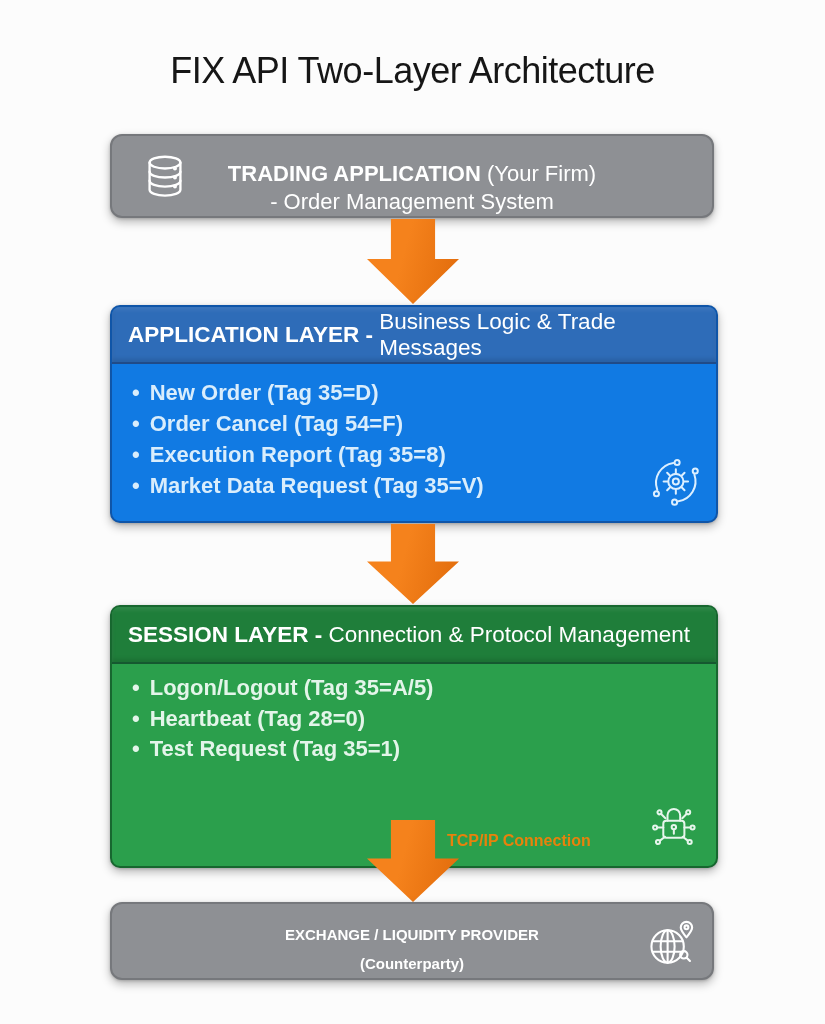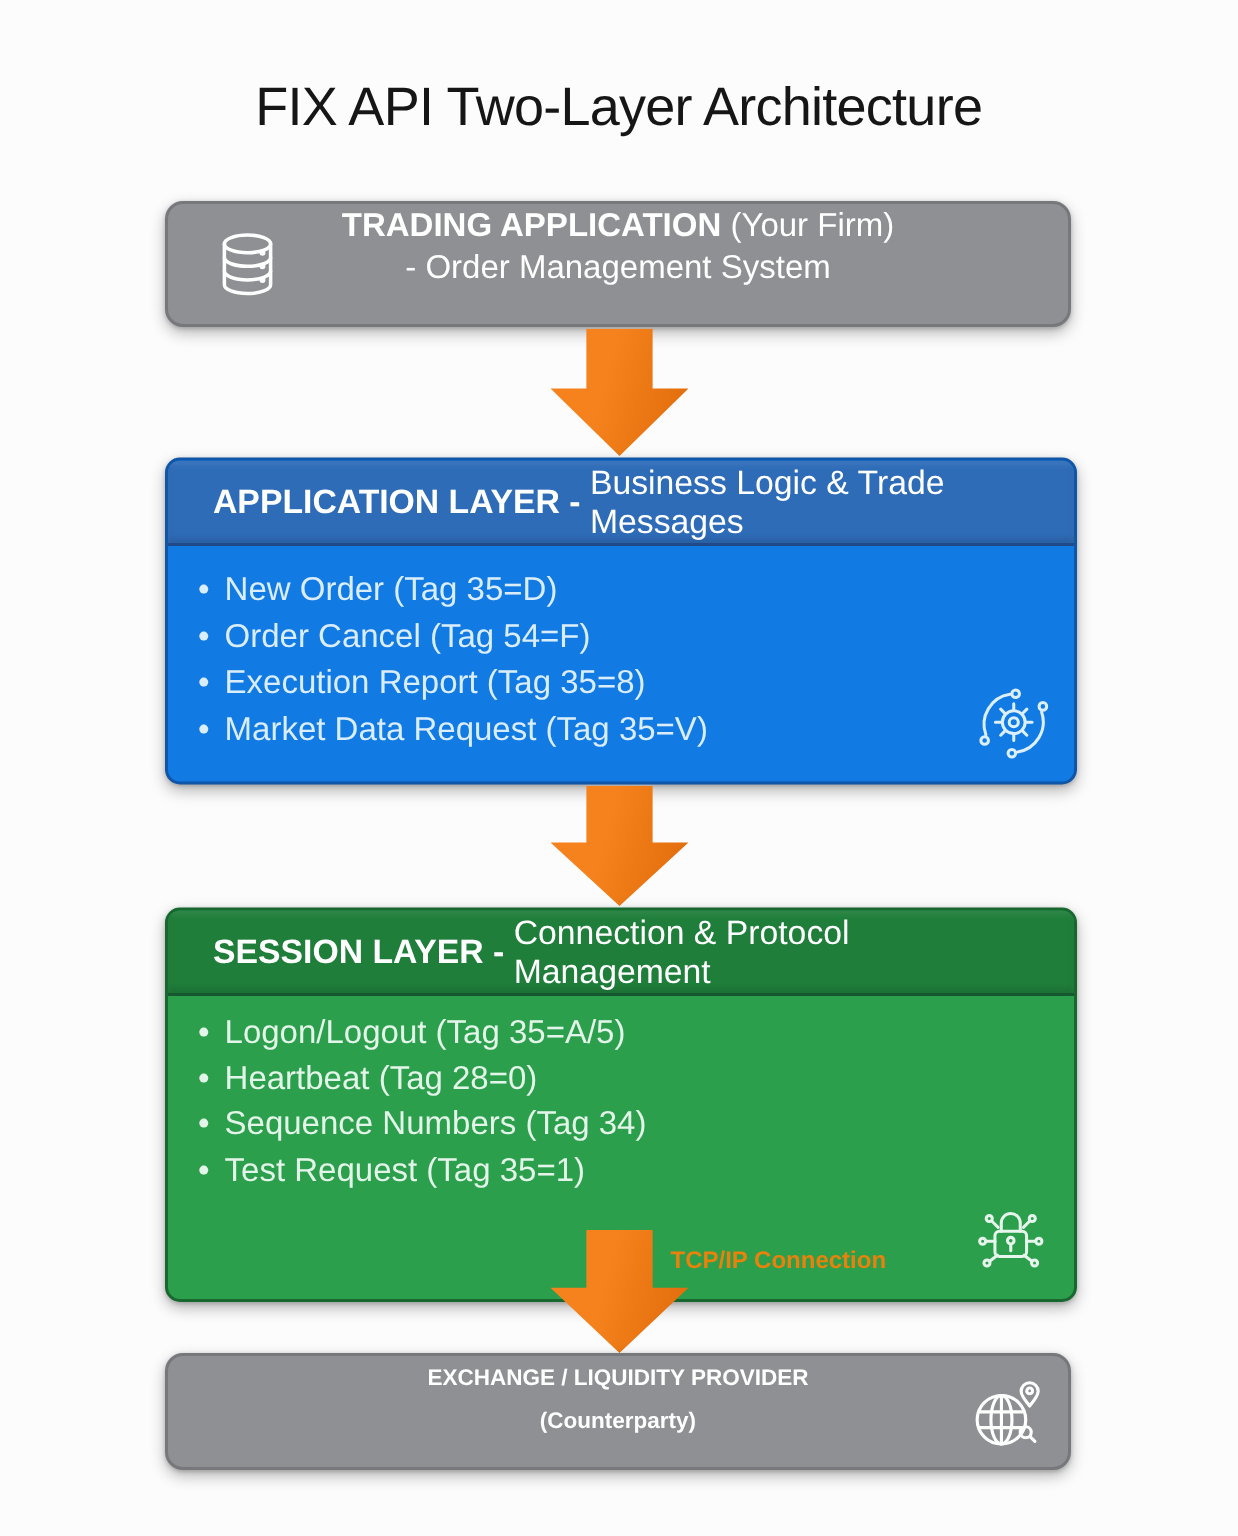--- a/index.html
+++ b/index.html
@@ -20,51 +20,51 @@
   .node{
     position:absolute;box-sizing:border-box;color:#fff;
     border-radius:12px;
     box-shadow:0 4px 10px rgba(0,0,0,.28),0 1px 3px rgba(0,0,0,.18);
   }
 
   
   .gray{
     background:var(--gray-body,#8e9094);
     border:2px solid #76787c;
-    display:flex;align-items:flex-start;
+    display:flex;align-items:flex-end;
   }
   #trading-app{left:110px;top:134px;width:604px;height:84px;}
   #exchange{left:110px;top:902px;width:604px;height:78px;}
   .node-text{width:100%;text-align:center;font-size:22px;line-height:28px;}
   .node-text .ln1 b{font-weight:bold;}
   #exchange .node-text{font-weight:bold;font-size:15px;line-height:29px;}
 
   .node-icon{position:absolute;display:block;}
   .node-icon svg{width:100%;height:100%;display:block;}
   #trading-app .node-icon{left:24px;top:13px;width:58px;height:58px;}
   #exchange .node-icon{right:12px;top:11px;width:56px;height:56px;}
 
   
   .layer{left:110px;width:608px;border-radius:10px;overflow:hidden;}
   .blue{top:305px;height:218px;background:var(--blue-body,#117ae3);border:2px solid #0f55a8;}
   .green{top:605px;height:263px;background:var(--green-body,#2b9f4c);border:2px solid #17672f;}
 
   .layer-header{
     height:55px;display:flex;align-items:center;
-    padding:0 30px;font-size:22.5px;color:#fff;
+    padding:0 16px;font-size:22.5px;color:#fff;
     border-bottom:2px solid rgba(0,0,25,.30);
     box-shadow:inset 0 -3px 4px rgba(0,0,0,.12), inset 0 3px 4px rgba(255,255,255,.08);
   }
   .blue .layer-header{background:var(--blue-header,#2e6cb8);}
   .green .layer-header{background:var(--green-header,#1f7e3a);}
   .layer-header b{font-weight:bold;white-space:pre;}
 
   .layer-items{
     list-style:none;margin:13px 0 0;padding:0 12px 0 20px;
-    font-size:22px;line-height:31px;
+    font-size:22px;line-height:31px;font-weight:bold;
   }
   .blue .layer-items{color:#d9edfc;}
   .green .layer-items{color:#e3f5e9;line-height:30.5px;margin-top:9px;}
   .layer-items li::before{content:"•";margin-right:10px;}
 
   .corner-icon{position:absolute;width:54px;height:54px;}
   .blue .corner-icon{right:14px;bottom:10px;}
   .green .corner-icon{right:16px;bottom:14px;}
 
   
@@ -142,21 +142,20 @@
   <div class="arrow" id="arrow-2"></div>
 
   <section class="node layer green">
     <header class="layer-header">
       <b>SESSION LAYER - </b>
         <span>Connection &amp; Protocol Management</span>
     </header>
     <ul class="layer-items">
       <li>Logon/Logout (Tag 35=A/5)</li>
       <li>Heartbeat (Tag 28=0)</li>
-      <li>Sequence Numbers (Tag 34)</li>
       <li>Test Request (Tag 35=1)</li>
     </ul>
     <span class="corner-icon">
       <svg viewBox="0 0 64 64" fill="none" stroke="#e6f6ec" stroke-width="2.4" stroke-linecap="round" stroke-linejoin="round">
         <path d="M25.5 27 v-6.5 a7.5 7.5 0 0 1 15 0 V27"></path>
         <rect x="20.5" y="27" width="25" height="20" rx="3.5"></rect>
         <circle cx="33" cy="34.5" r="2.6"></circle>
         <path d="M33 37.5 v5"></path>
         <path d="M23 24 L18 19"></path>
           <circle cx="16" cy="17" r="2.4"></circle>

